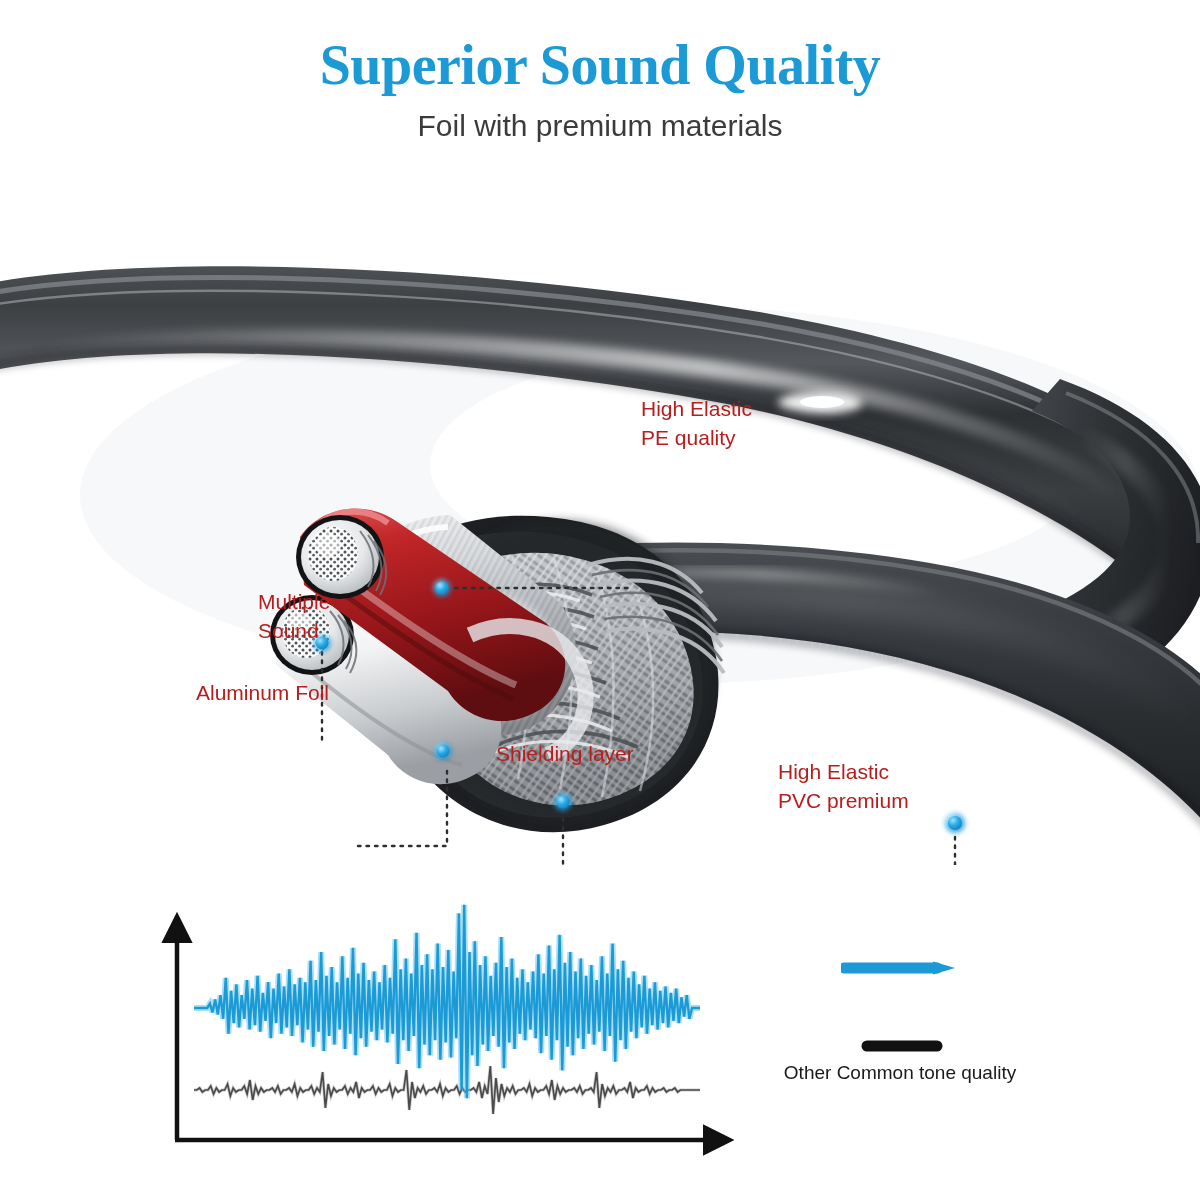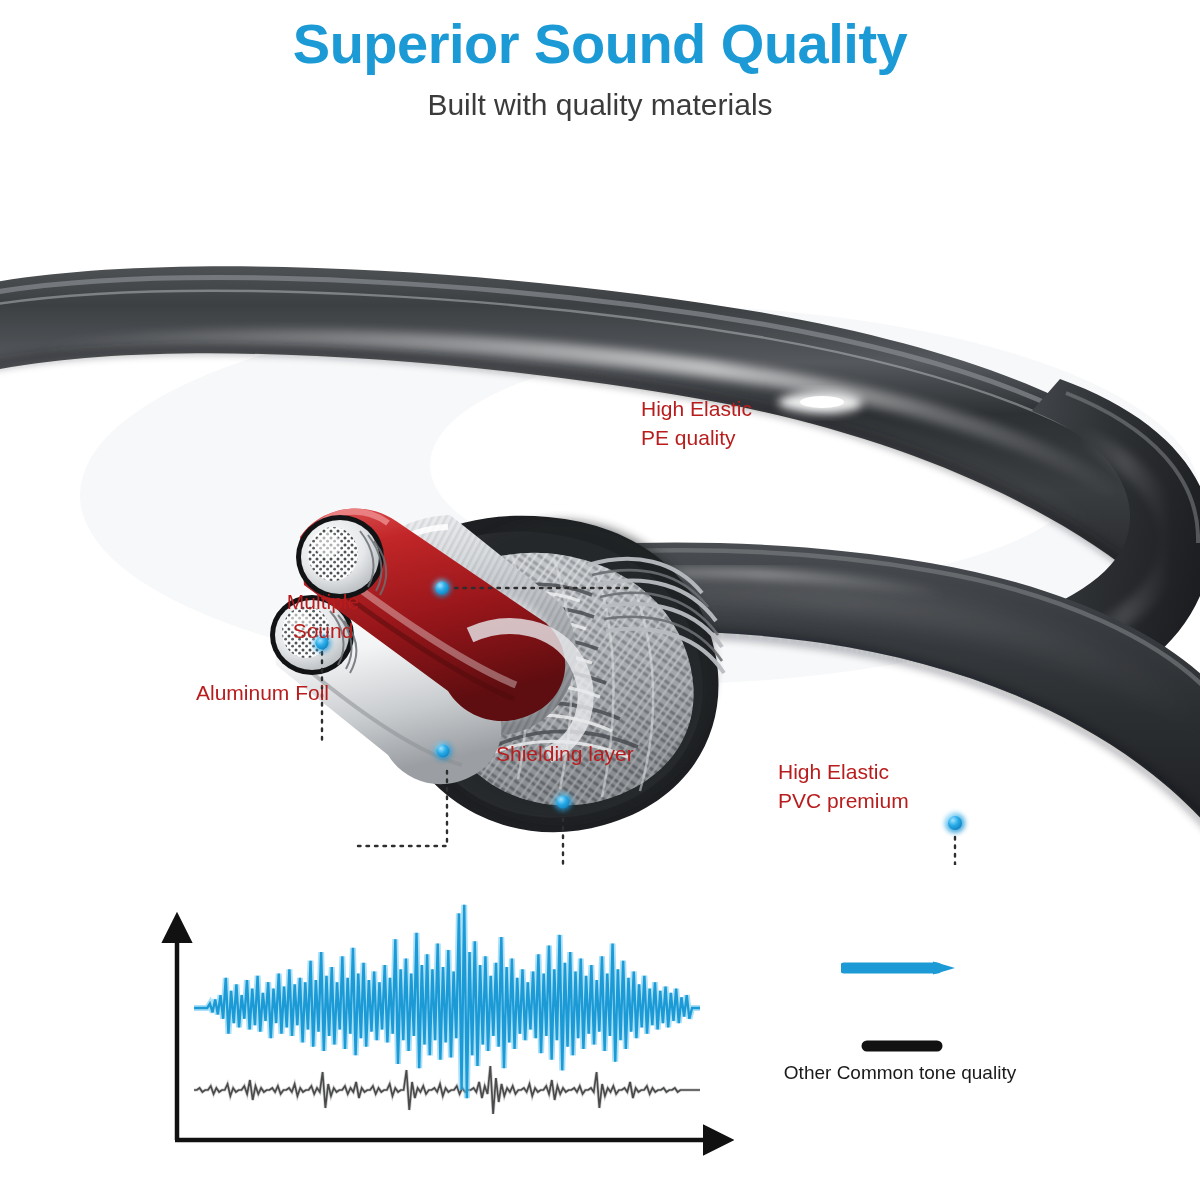--- a/index.html
+++ b/index.html
@@ -19,27 +19,27 @@
 
   
   #header {
     position: absolute;
     left: 0; top: 0;
     width: 1200px;
     text-align: center;
   }
   #title {
     margin: 0;
-    padding-top: 15px;
+    padding-top: 36px;
     font-size: 56px;
     font-weight: 700;
     letter-spacing: -0.5px;
     color: #1b9ad6;
     line-height: 1.05;
-    font-family: Liberation Sans, sans-serif;
+    font-family: Liberation Serif, serif;
   }
   #subtitle {
     margin: 0;
     padding-top: 14px;
     font-size: 30px;
     font-weight: 400;
     color: #3b3b3b;
     line-height: 1.1;
   }
 
@@ -58,21 +58,21 @@
     font-size: 21px;
     color: #b91c1c;
     line-height: 1.38;
     white-space: nowrap;
     font-family: "Liberation Sans", sans-serif;
   }
   .callout.right { text-align: left; }
   .callout.center { text-align: center; }
 
   #label-pe      { left: 641px; top: 395px; text-align: left; }
-  #label-multi   { left: 258px; top: 588px; text-align: center; width: 130px; }
+  #label-multi   { left: 258px; top: 588px; text-align: left; width: 130px; }
   #label-alu     { left: 196px; top: 671px; text-align: left; margin-top: 8px; }
   #label-shield  { left: 496px; top: 740px; text-align: left; }
   #label-pvc     { left: 778px; top: 758px; text-align: left; }
 
   
   #chart {
     position: absolute;
     left: 120px; top: 890px;
     width: 1000px;
     height: 290px;
@@ -104,21 +104,21 @@
   #legend-text-kingtop { color: #1b9ad6; }
   #legend-text-other   { color: #1a1a1a; }
 </style>
 </head>
 <body>
 
 <div id="page">
 
   <div id="header">
     <h1 id="title">Superior Sound Quality</h1>
-    <p id="subtitle">Built with quality materials</p>
+    <p id="subtitle">Foil with premium materials</p>
   </div>
 
   <div id="cable-stage">
     <svg id="cable-svg" width="1200" height="700" viewBox="0 0 1200 700">
       <defs>
 
         <linearGradient id="gJacketTop" x1="0" y1="0" x2="0" y2="1">
           <stop offset="0%" stop-color="#4e5154"></stop>
           <stop offset="12%" stop-color="#3d4043"></stop>
           <stop offset="30%" stop-color="#55585c"></stop>

